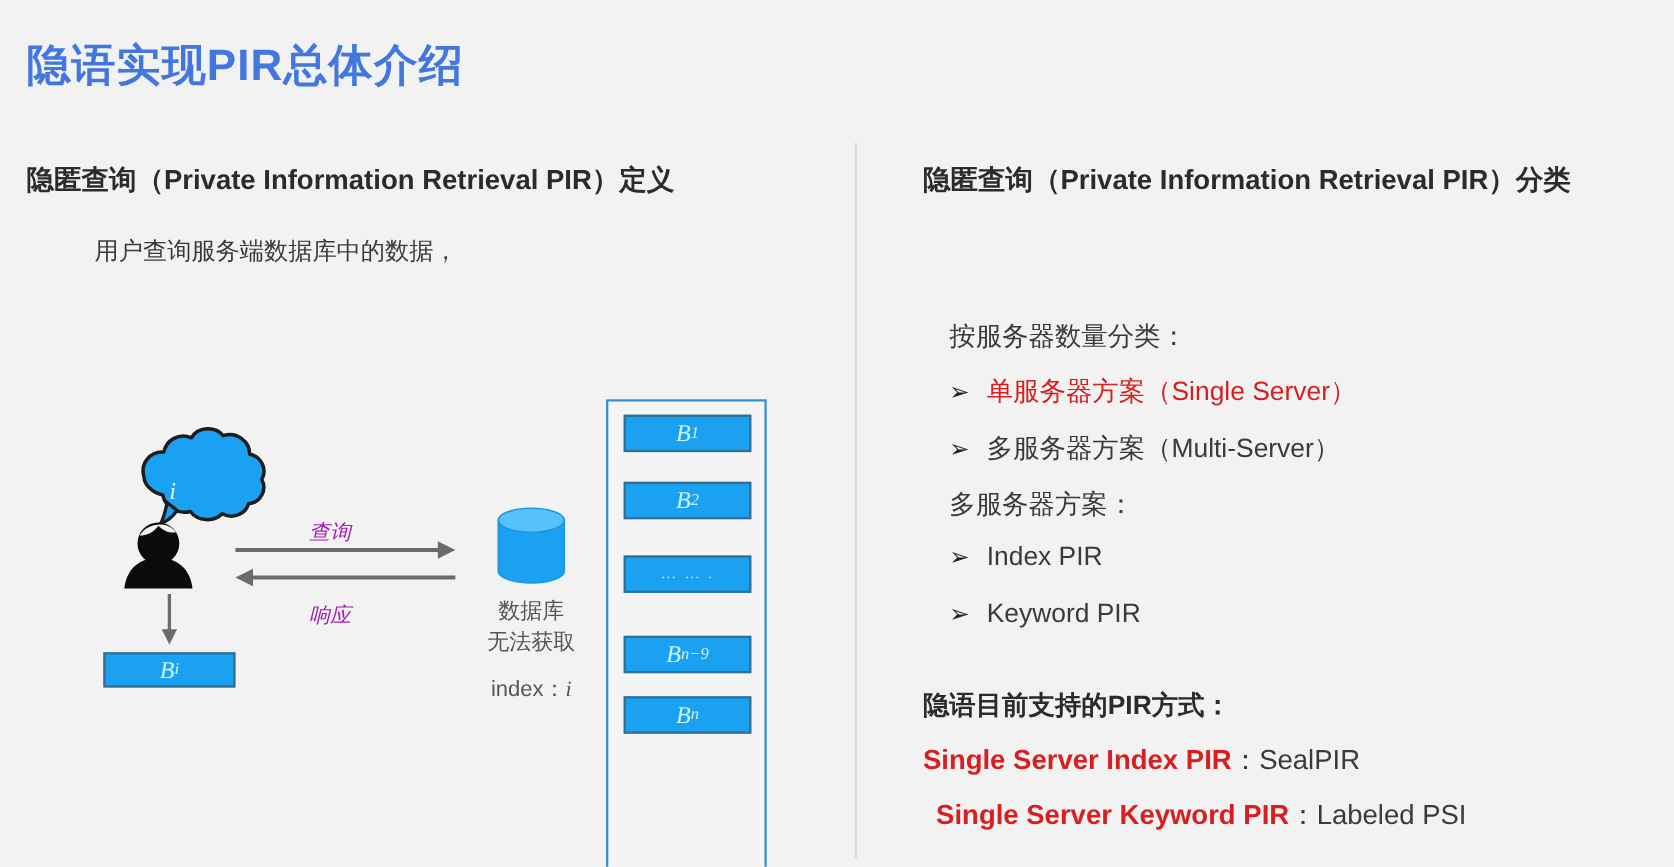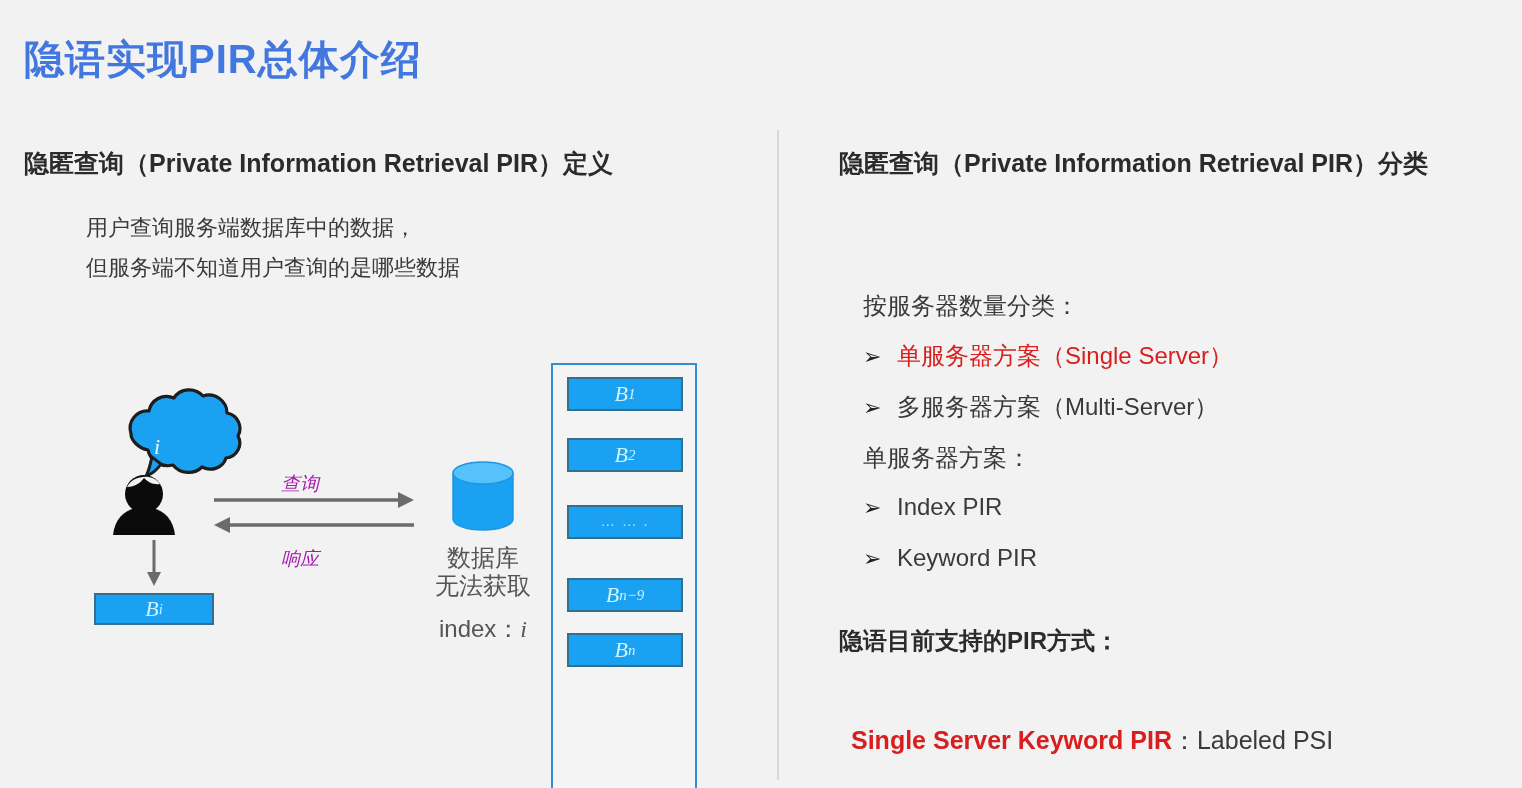--- a/index.html
+++ b/index.html
@@ -80,21 +80,21 @@
     font-size: 19px;
     color: #a21caf;
     white-space: nowrap;
     font-style: italic;
   }
   .label-query    { left: 281px; top: 341px; }
   .label-response { left: 281px; top: 416px; }
 
   .db-label {
     position: absolute;
-    font-size: 24px;
+    font-size: 20px;
     color: #555555;
     white-space: nowrap;
     text-align: center;
   }
   .db-name   { left: 443px; top: 412px; width: 80px; }
   .db-note1  { left: 435px; top: 440px; width: 96px; }
   .db-note2  { left: 435px; top: 483px; width: 96px; }
   .db-note2 i { font-family: "Liberation Serif", "DejaVu Serif", serif; }
 
   
@@ -197,21 +197,20 @@
 <div class="slide-title">隐语实现PIR总体介绍</div>
 
 <div class="column-divider"></div>
 
 <div class="left-col">
 
   <div class="section-heading left-heading">隐匿查询（Private Information Retrieval PIR）定义</div>
 
   <div class="definition-text">
     <div>用户查询服务端数据库中的数据，</div>
-    <div>但服务端不知道用户查询的是哪些数据</div>
   </div>
 
   <div class="diagram">
 
     <svg class="diagram-svg" width="777" height="658" viewBox="0 0 777 658">
 
       <g>
         <path d="M131 304
                  c-4,-13 6,-24 18,-23
                  c2,-11 14,-18 25,-13
@@ -300,29 +299,32 @@
   <div class="r-line r-plain rl-1">按服务器数量分类：</div>
 
   <div class="r-line r-bullet rl-2">
     <span class="bullet">➢</span><span class="red">单服务器方案（Single Server）</span>
   </div>
 
   <div class="r-line r-bullet rl-3">
     <span class="bullet">➢</span><span>多服务器方案（Multi-Server）</span>
   </div>
 
-  <div class="r-line r-plain rl-4">单服务器方案：</div>
+  <div class="r-line r-plain rl-4">多服务器方案：</div>
 
   <div class="r-line r-bullet rl-5">
     <span class="bullet">➢</span><span>Index PIR</span>
   </div>
 
   <div class="r-line r-bullet rl-6">
     <span class="bullet">➢</span><span>Keyword PIR</span>
   </div>
 
   <div class="supported-title">隐语目前支持的PIR方式：</div>
 
+  <div class="supp sp-1">
+    <span class="k">Single Server Index PIR</span><span class="v">：</span><span class="v">SealPIR</span>
+  </div>
 
   <div class="supp sp-2">
     <span class="k">Single Server Keyword PIR</span><span class="v">：</span><span class="v">Labeled PSI</span>
   </div>
 </div>
 
 </body></html>

